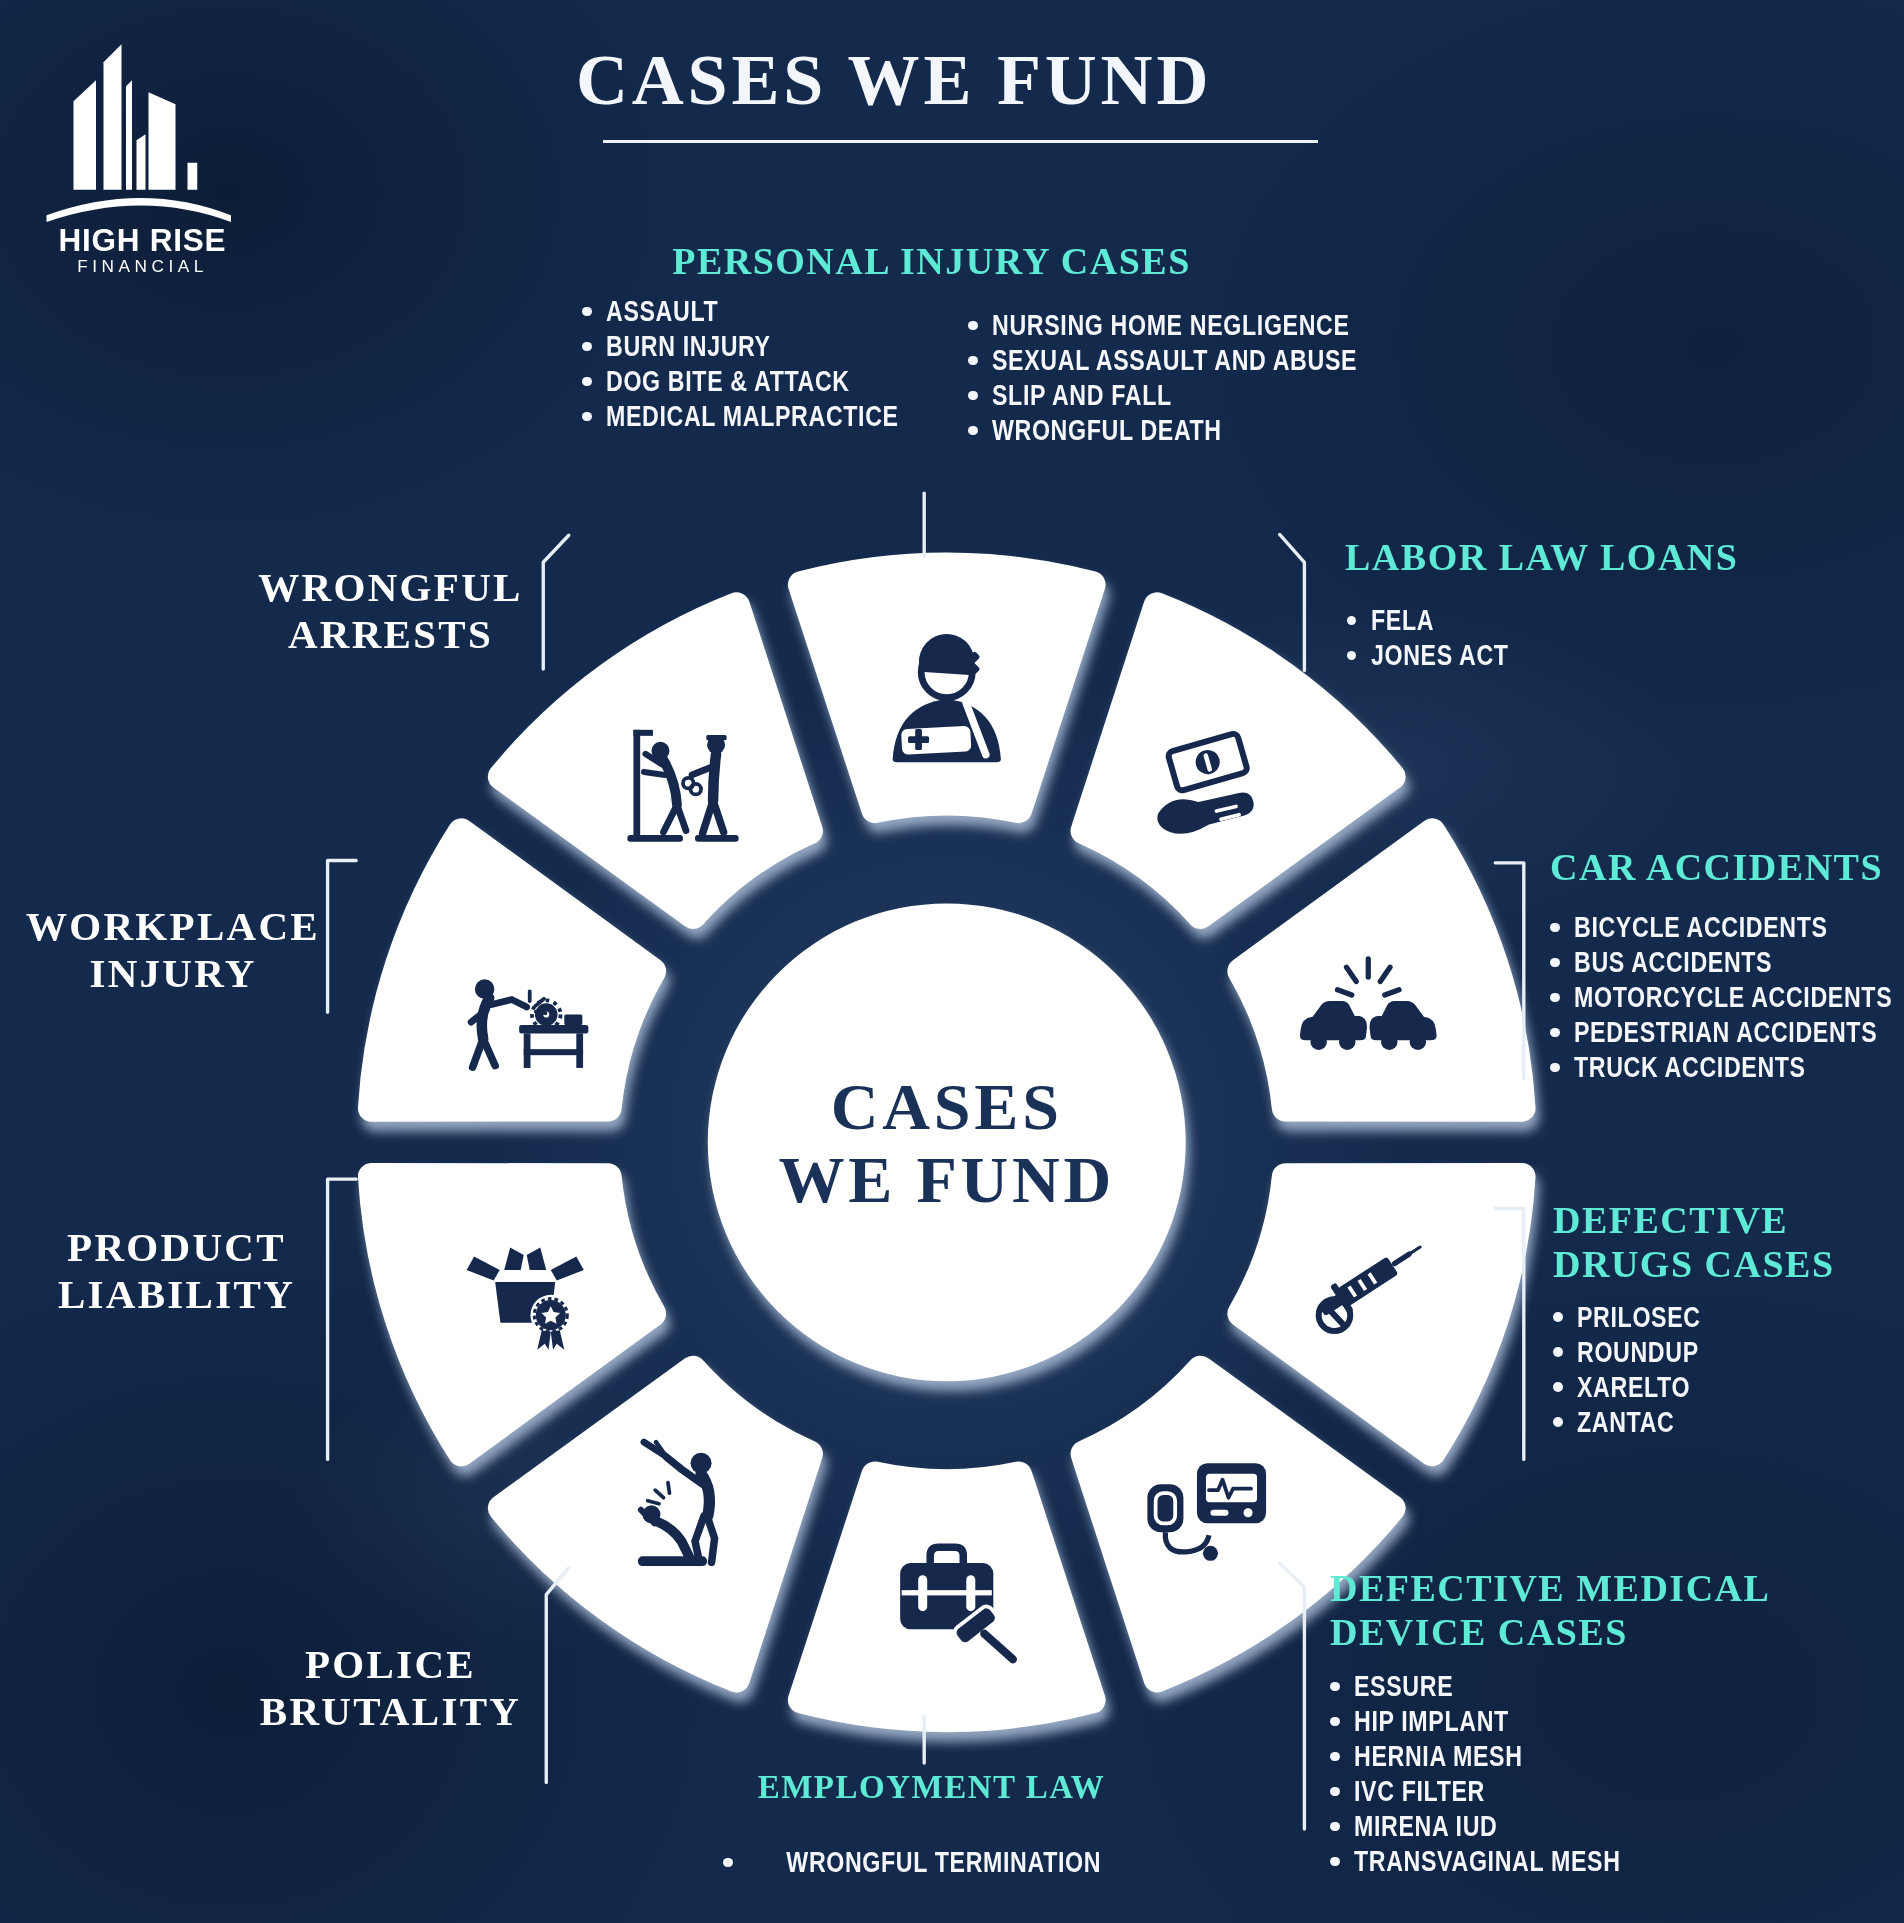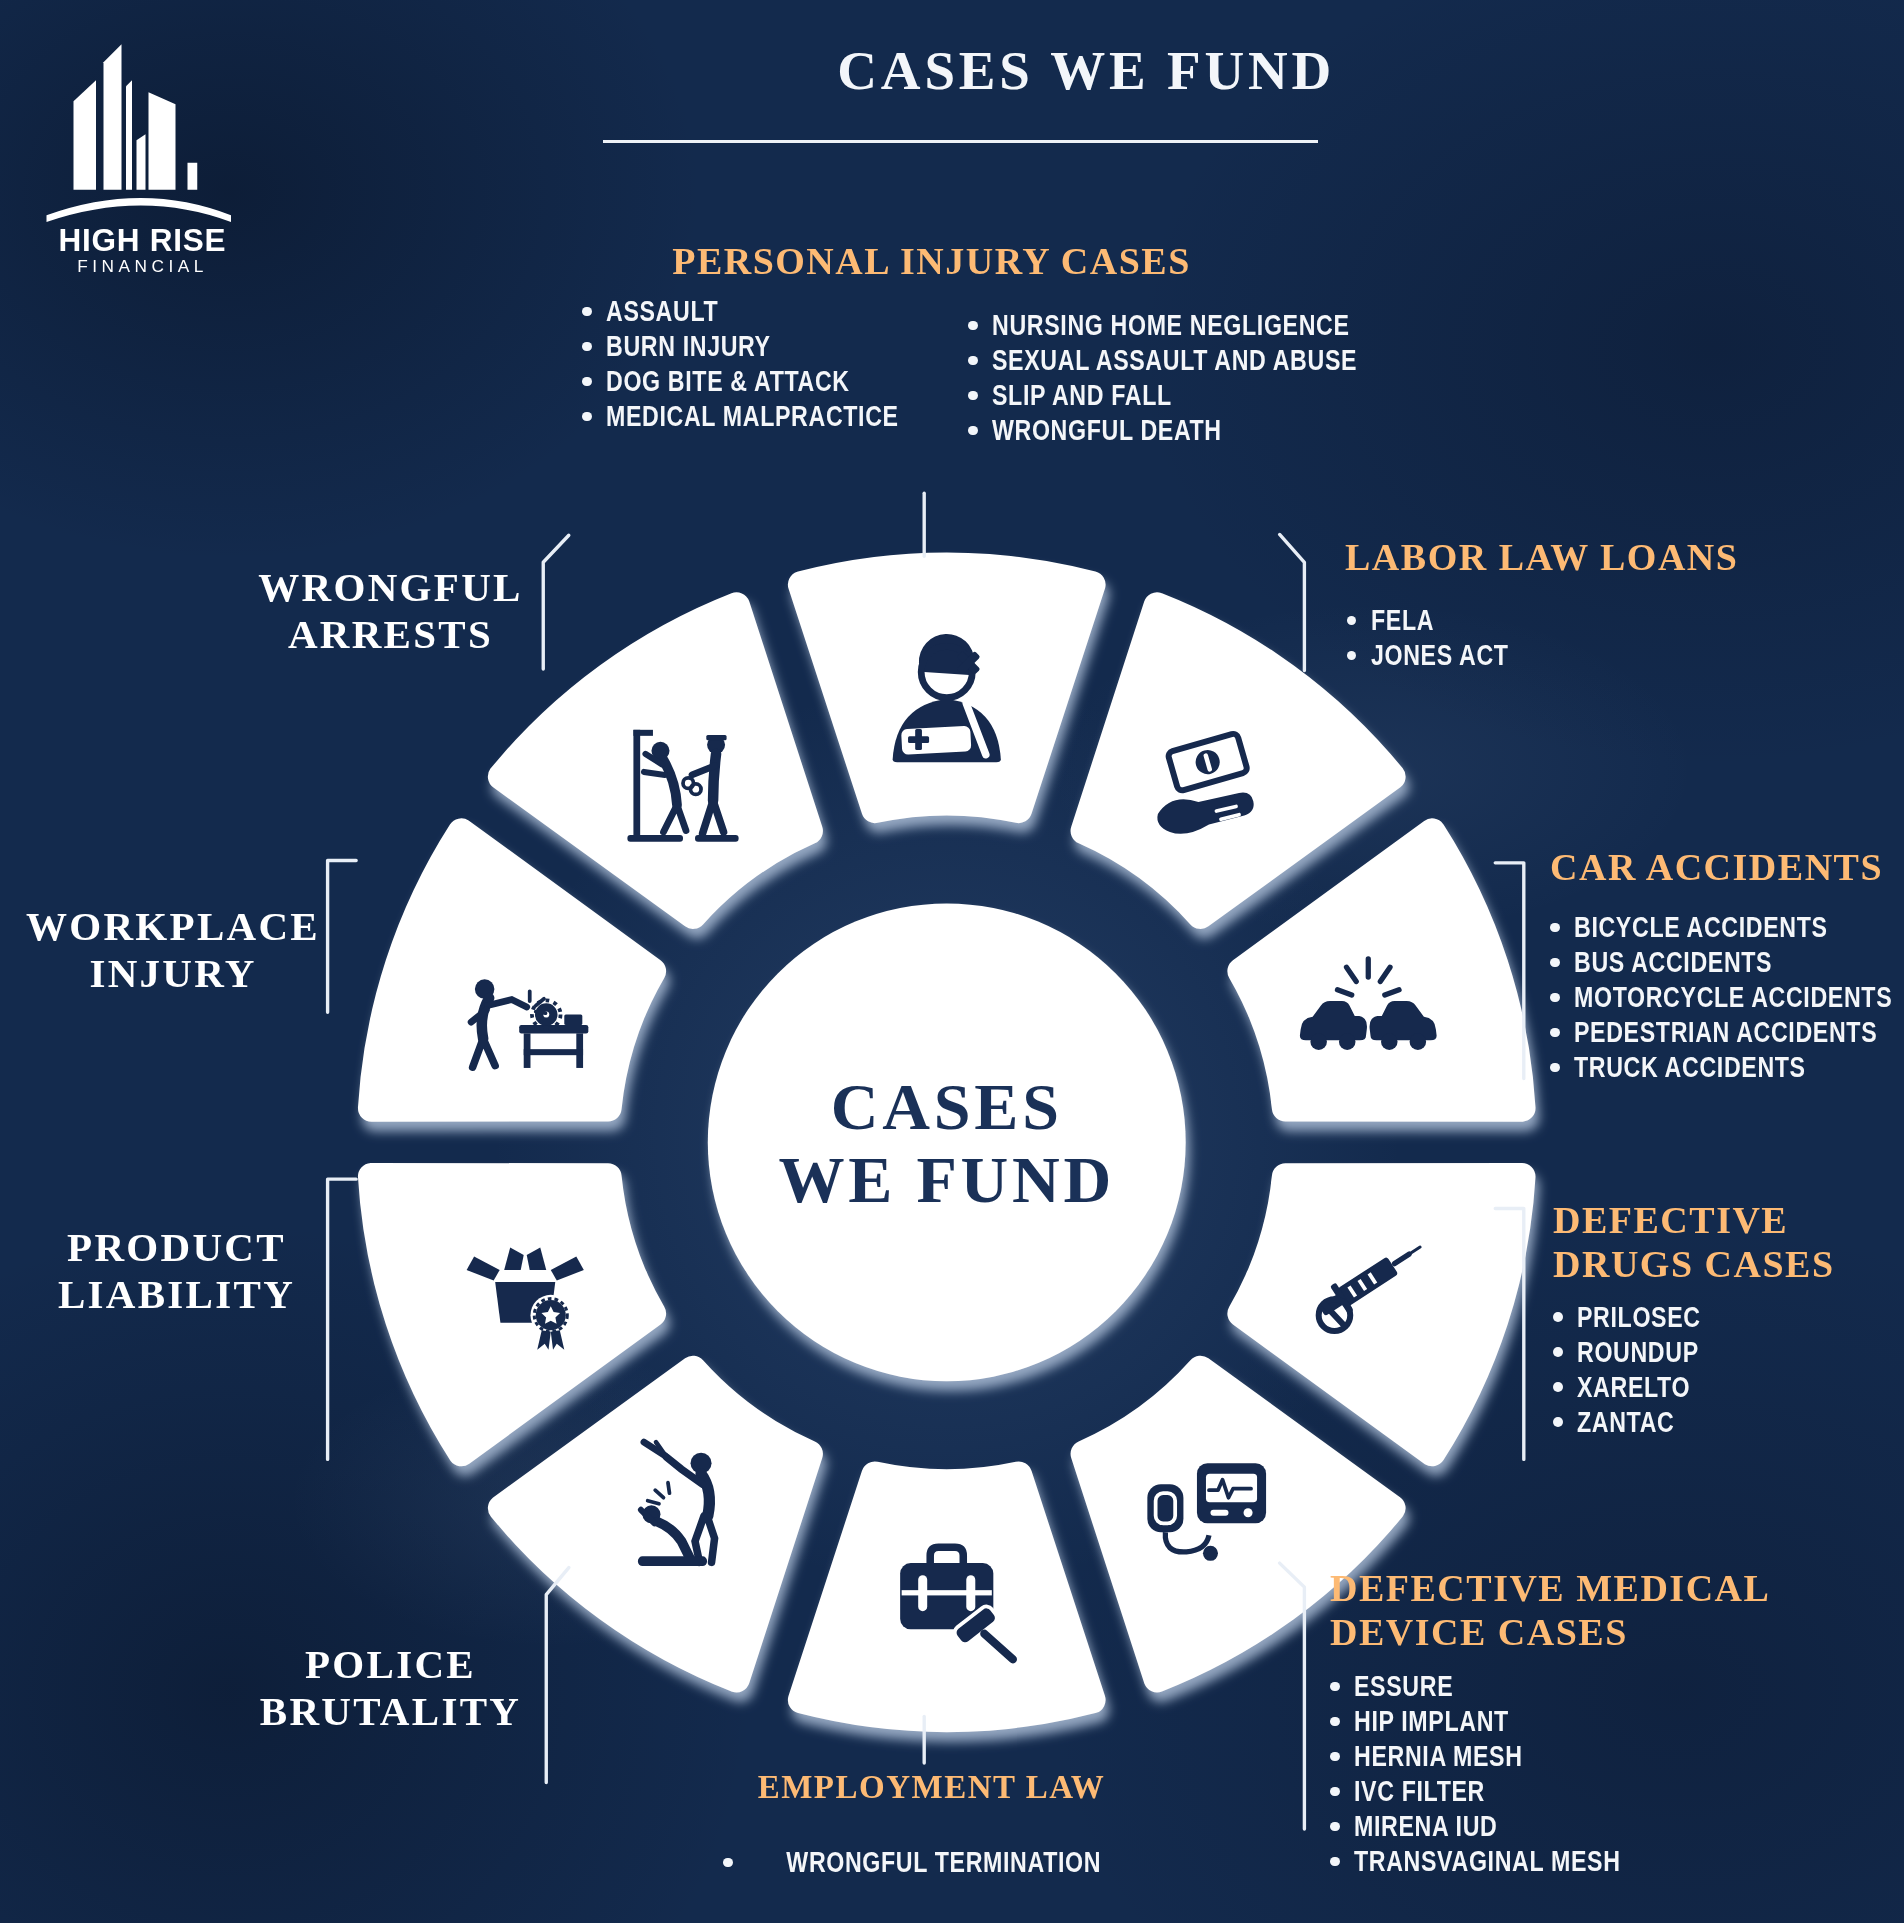--- a/index.html
+++ b/index.html
@@ -11,25 +11,25 @@
       radial-gradient(676px 526px at 12% 10%, rgba(8,19,38,.55), transparent 70%),
       radial-gradient(827px 601px at 90% 18%, rgba(10,22,44,.45), transparent 70%),
       radial-gradient(751px 676px at 12% 88%, rgba(8,19,38,.5), transparent 70%),
       radial-gradient(902px 676px at 88% 88%, rgba(10,22,44,.42), transparent 70%),
       radial-gradient(circle 691px at 947px 1135px, rgba(120,160,215,.16), transparent 66%),
       radial-gradient(376px 210px at 29% 78%, rgba(150,180,220,.10), transparent 70%),
       radial-gradient(466px 240px at 72% 40%, rgba(150,180,220,.07), transparent 70%);
   }
   .abs{position:absolute;}
   #main-title{
-    left:576px;top:39px;width:759px;text-align:right;
-    font-weight:bold;font-size:55px;color:#f3f6fa;letter-spacing:3.8px;white-space:nowrap;
+    left:576px;top:39px;width:759px;text-align:left;
+    font-weight:bold;font-size:72px;color:#f3f6fa;letter-spacing:3.8px;white-space:nowrap;
   }
   #title-underline{left:603px;top:140px;width:715px;height:3px;background:#eef2f7;}
-  .sec-head{font-weight:bold;font-size:38px;color:#fdba74;letter-spacing:1.5px;white-space:nowrap;}
+  .sec-head{font-weight:bold;font-size:38px;color:#5eead4;letter-spacing:1.5px;white-space:nowrap;}
   .sec-head .hl{display:block;line-height:45px;}
   .side-label{font-weight:bold;font-size:41px;color:#ffffff;letter-spacing:2.3px;text-align:center;line-height:47px;}
   .side-label span{display:block;}
   .bullets .b-item{display:flex;align-items:center;height:35px;}
   .dot{width:9.8px;height:9.8px;border-radius:50%;background:#f3f6fa;margin-right:14.3px;flex:none;}
   .b-text{
     font-family:"Liberation Sans",sans-serif;font-weight:bold;font-size:29px;color:#f4f6f9;
     letter-spacing:0.8px;white-space:nowrap;transform:scaleX(.8);transform-origin:left center;
   }
   #personal-heading{left:631px;top:239px;width:601px;text-align:center;}

